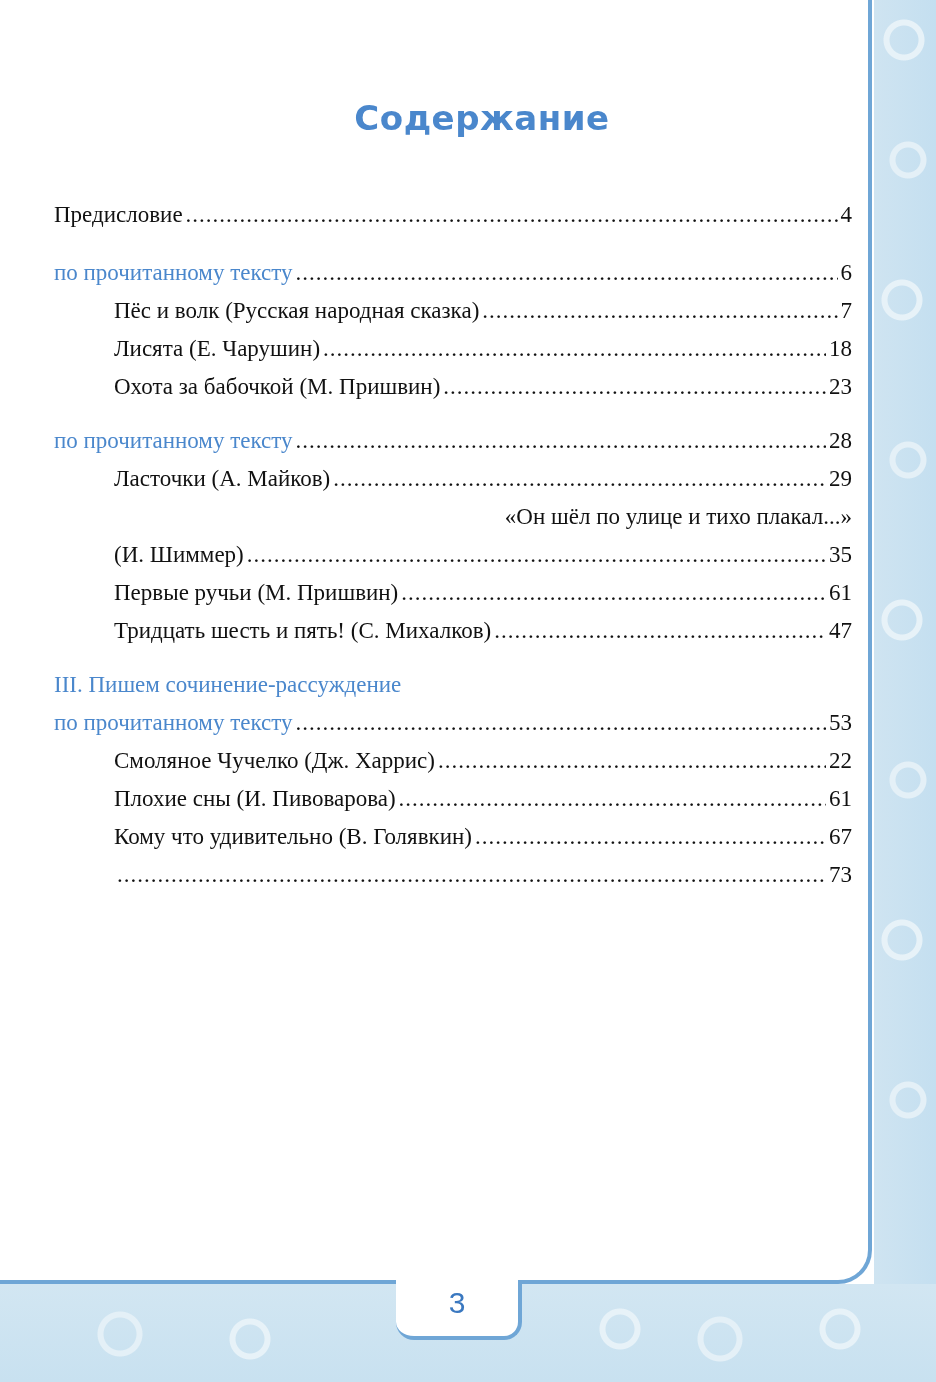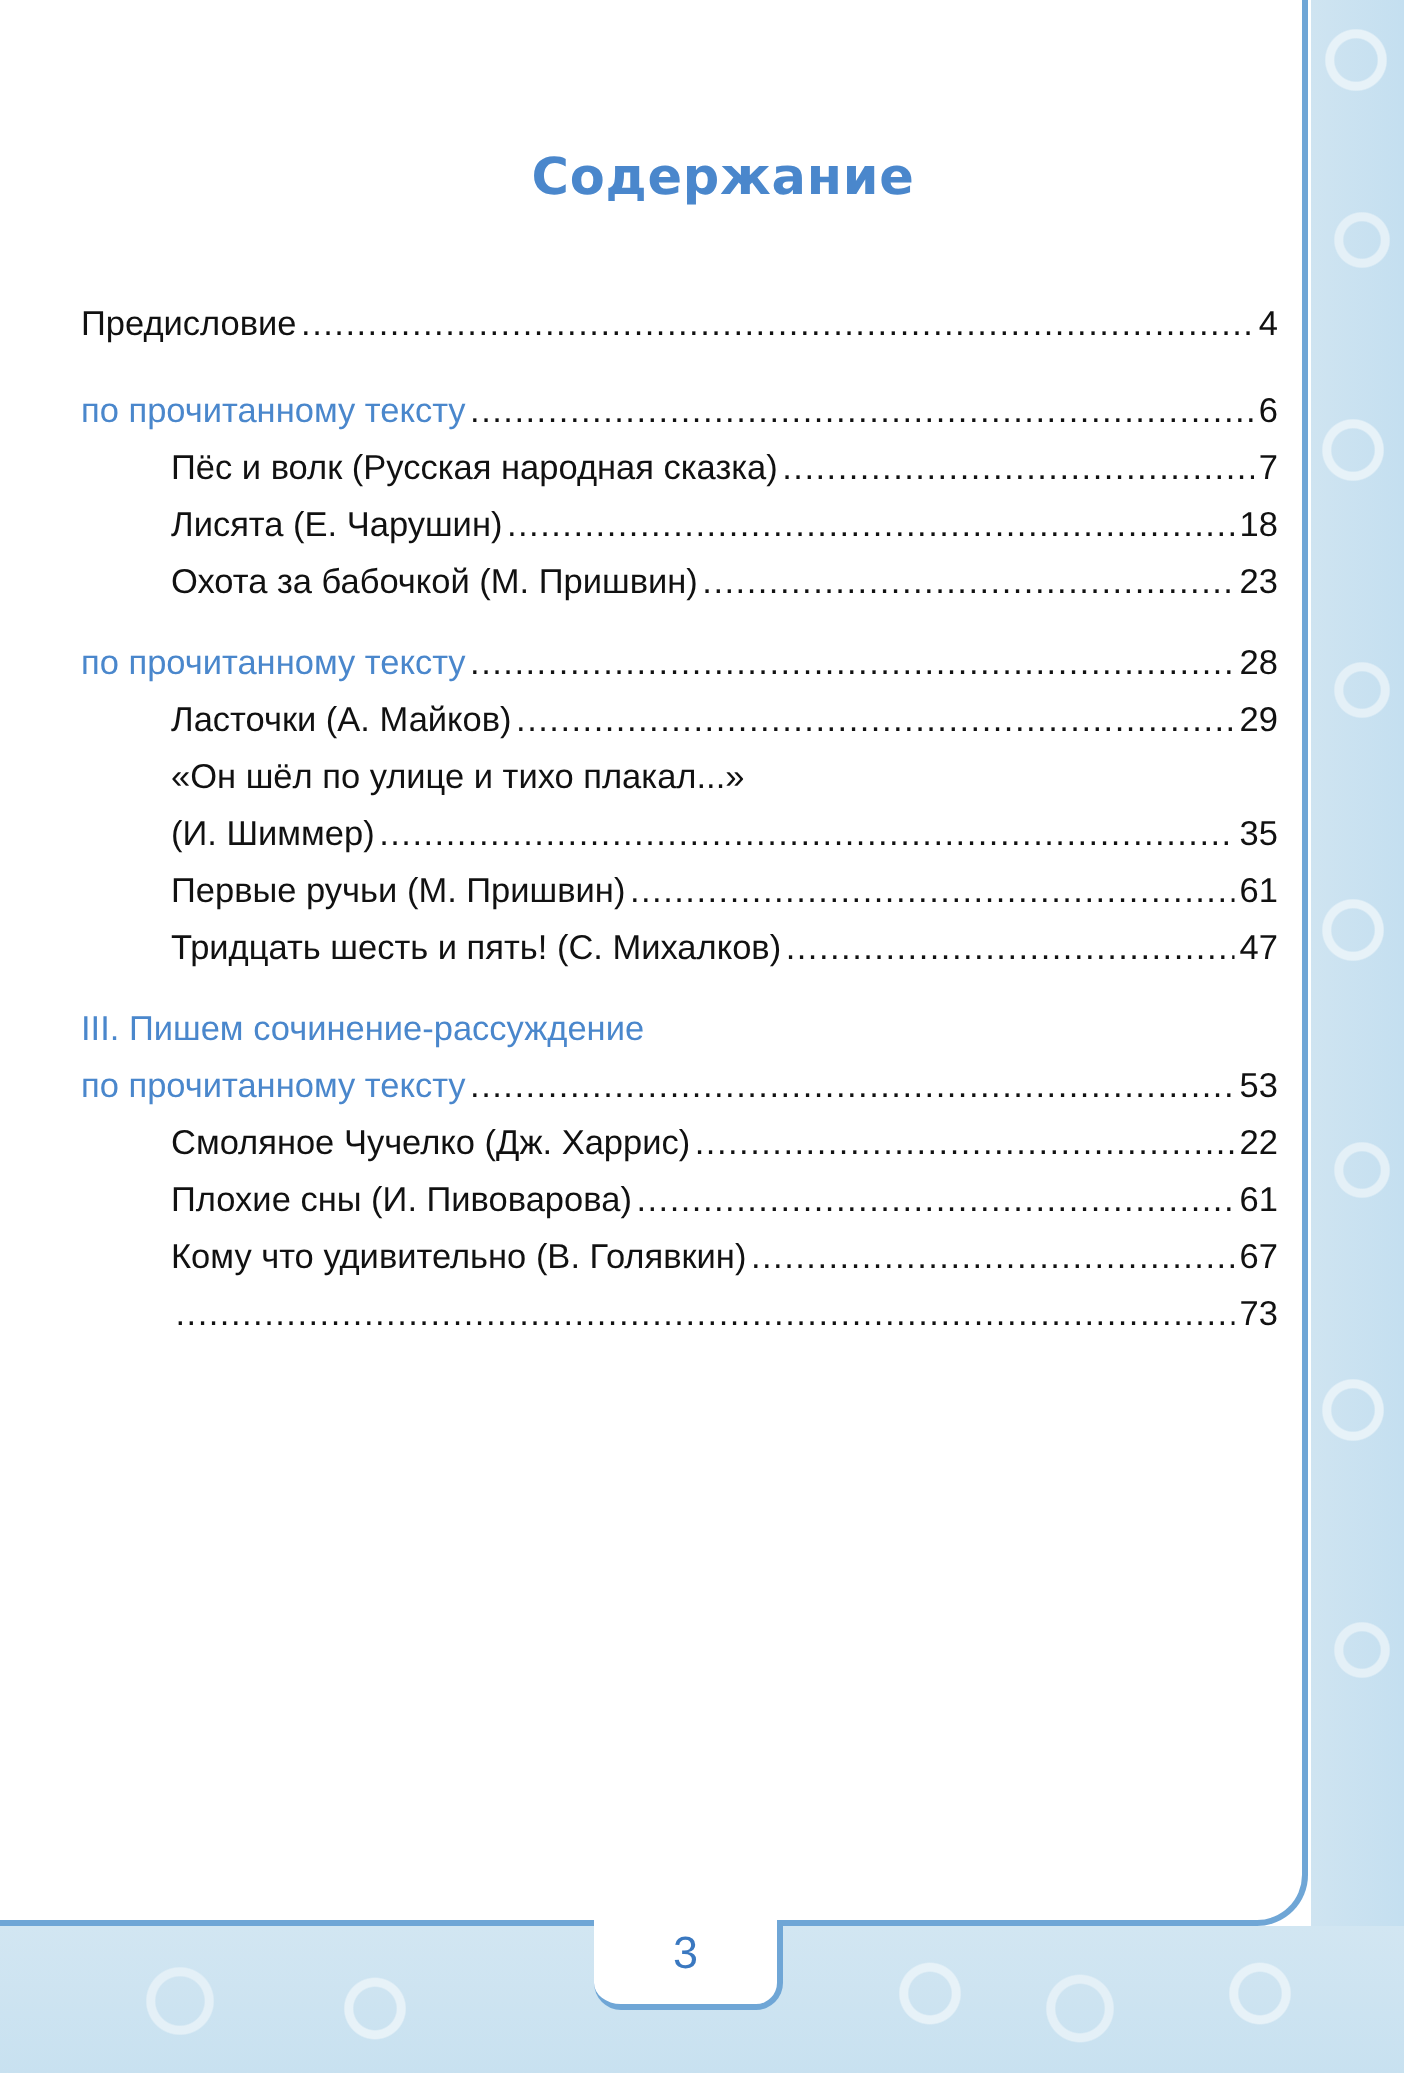--- a/index.html
+++ b/index.html
@@ -100,27 +100,28 @@
       position: absolute;
       left: 54px;
       top: 196px;
       width: 798px;
     }
     .toc-row {
       display: flex;
       align-items: baseline;
       height: 38px;
       line-height: 38px;
-      font-family: Liberation Sans, sans-serif;
+      font-family: Liberation Serif, serif;
       font-size: 23px;
       color: #111111;
       white-space: nowrap;
     }
     .toc-row.indent {
       padding-left: 60px;
+      justify-content: flex-end;
     }
     .toc-row.section {
       color: #4a87cc;
     }
     .toc-row .label {
       flex: 0 0 auto;
     }
     .toc-row .leader {
       flex: 1 1 auto;
       overflow: hidden;

